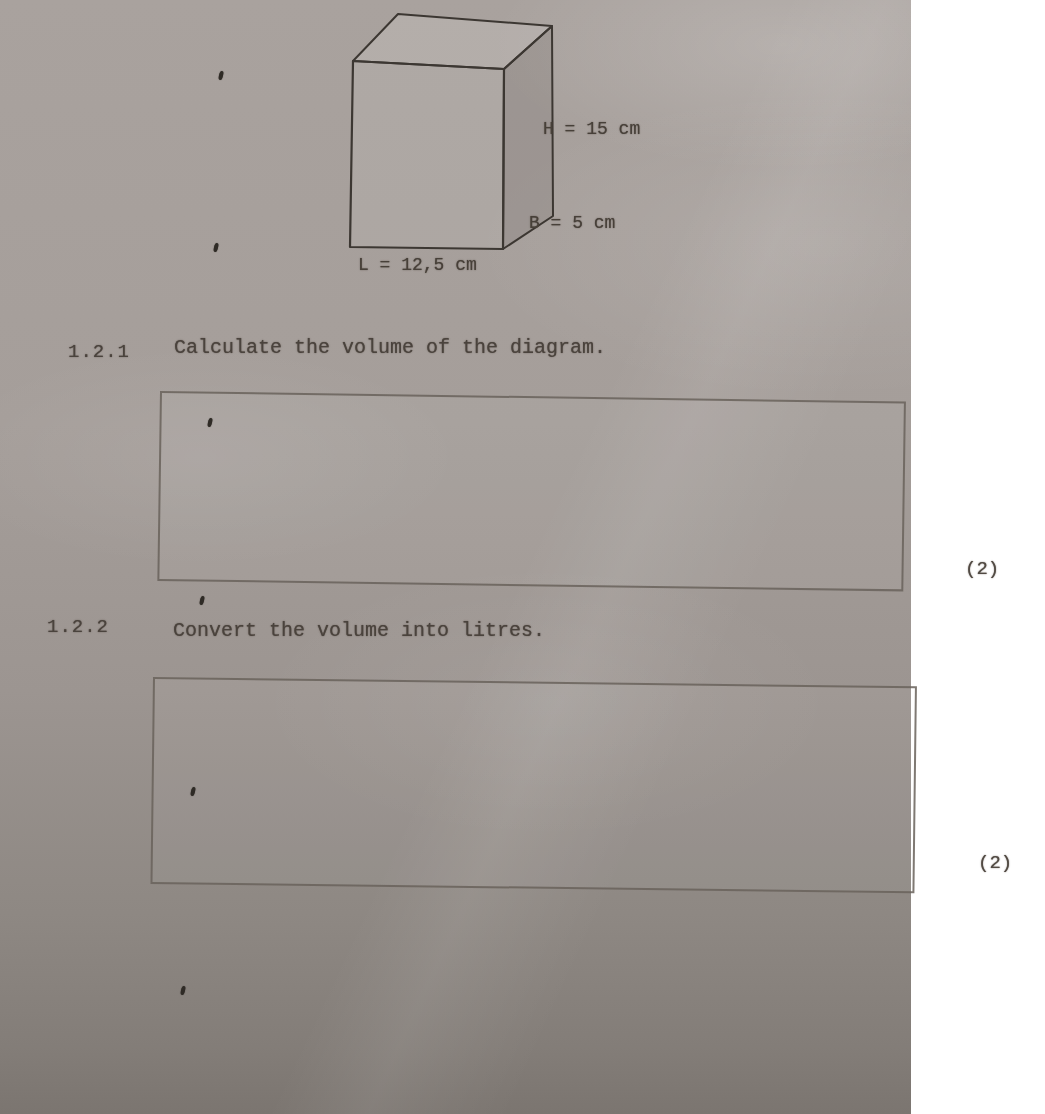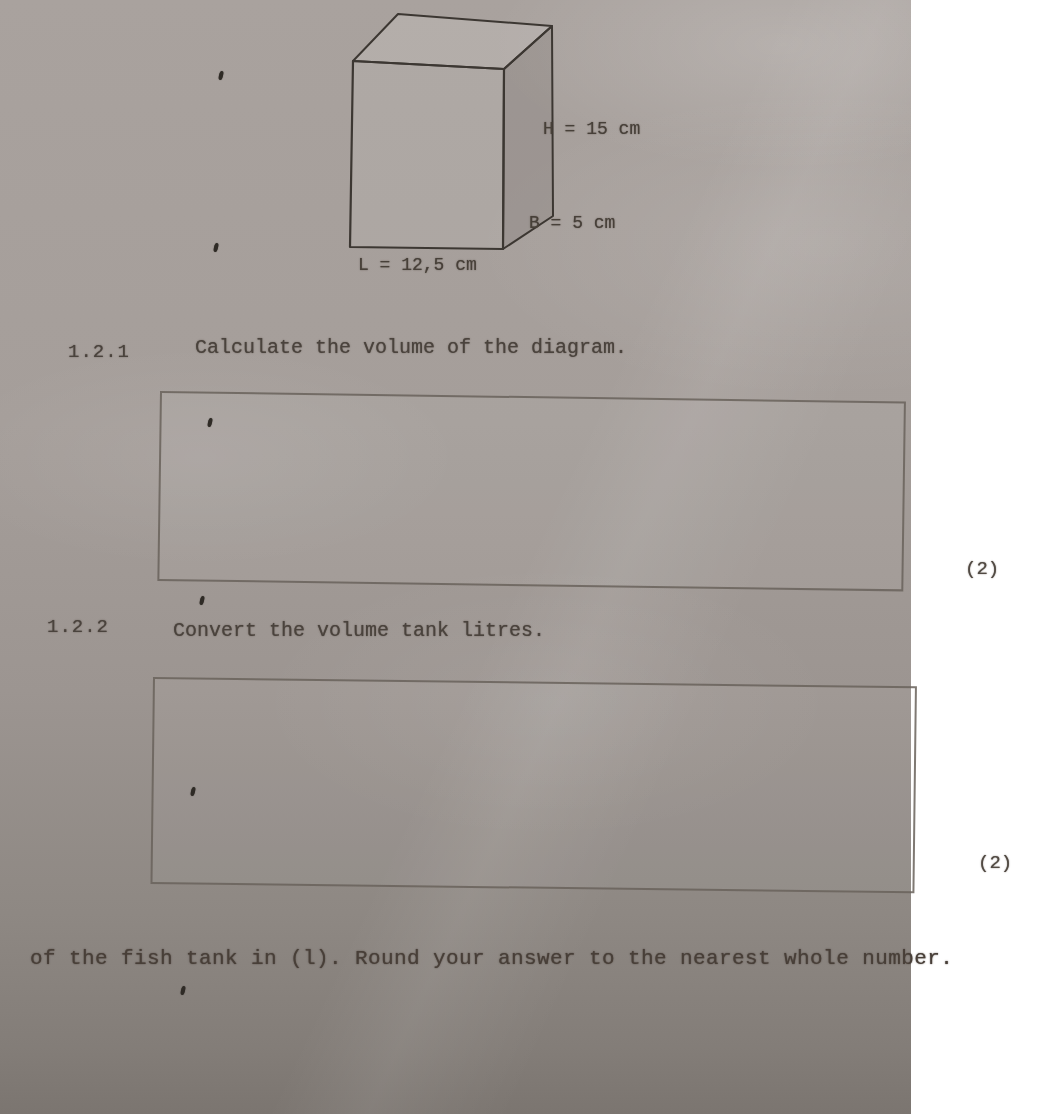--- a/index.html
+++ b/index.html
@@ -39,32 +39,31 @@
   <svg style="left:330px;top:0;" width="245" height="290" viewBox="330 0 245 290">
     <polygon points="353,61 398,14 552,26 504,69" fill="rgba(255,255,255,0.13)" stroke="#3c3732" stroke-width="2" stroke-linejoin="round"></polygon>
     <polygon points="504,69 552,26 553,216 503,249" fill="rgba(55,50,45,0.10)" stroke="#3c3732" stroke-width="2" stroke-linejoin="round"></polygon>
     <polygon points="353,61 504,69 503,249 350,247" fill="rgba(255,255,255,0.08)" stroke="#3c3732" stroke-width="2.2" stroke-linejoin="round"></polygon>
   </svg>
   <span class="txt dlabel" style="left:543px;top:119px;">H = 15 cm</span>
   <span class="txt dlabel" style="left:529px;top:213px;">B = 5 cm</span>
   <span class="txt dlabel" style="left:358px;top:255px;text-align:center;">L = 12,5 cm</span>
 
   <span class="txt qnum" style="left:68px;top:333px;margin-top:8px;">1.2.1</span>
-  <span class="txt qtext" style="left:195px;top:336px;">Calculate the volume of the diagram.</span>
+  <span class="txt qtext" style="left:174px;top:336px;">Calculate the volume of the diagram.</span>
 
   <div class="ansbox" style="left:160px;top:391px;width:742px;height:186px;transform:rotate(0.8deg);"></div>
   <span class="txt marks" style="left:965px;top:558px;">(2)</span>
 
   <span class="txt qnum" style="left:47px;top:616px;">1.2.2</span>
-  <span class="txt qtext" style="left:173px;top:619px;">Convert the volume tank litres.</span>
+  <span class="txt qtext" style="left:173px;top:619px;">Convert the volume into litres.</span>
 
   <div class="ansbox" style="left:153px;top:677px;width:760px;height:203px;transform:rotate(0.7deg);"></div>
   <span class="txt marks" style="left:978px;top:852px;">(2)</span>
 
-  <span class="txt footer-line" style="left:30px;top:947px;">of the fish tank in (l). Round your answer to the nearest whole number.</span>
 
   <div class="speck" style="left:219px;top:71px;"></div>
   <div class="speck" style="left:214px;top:243px;"></div>
   <div class="speck" style="left:208px;top:418px;"></div>
   <div class="speck" style="left:200px;top:596px;"></div>
   <div class="speck" style="left:191px;top:787px;"></div>
   <div class="speck" style="left:181px;top:986px;"></div>
 
 </div>
 

